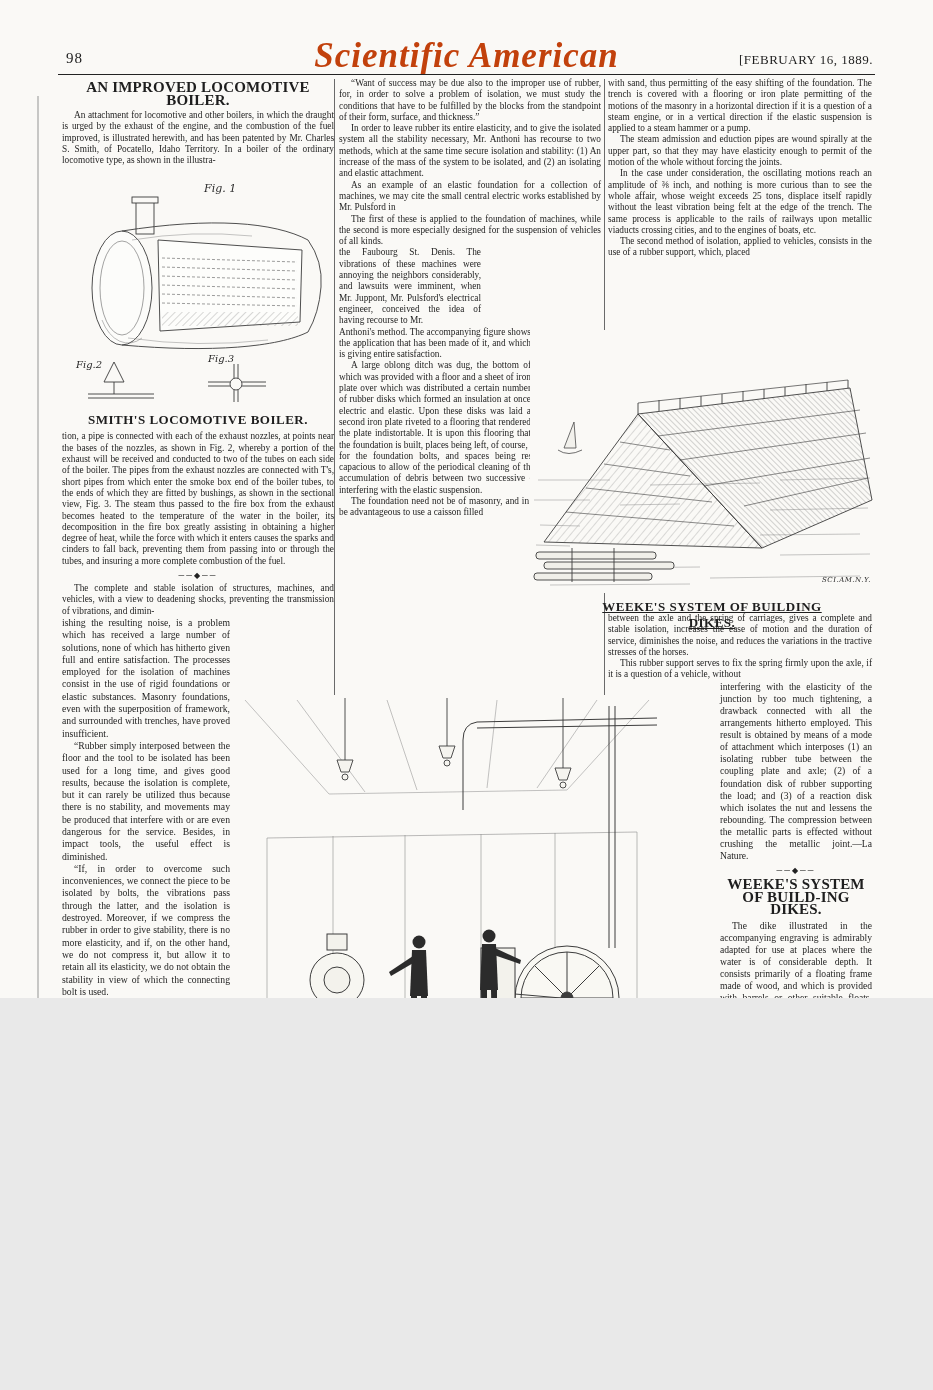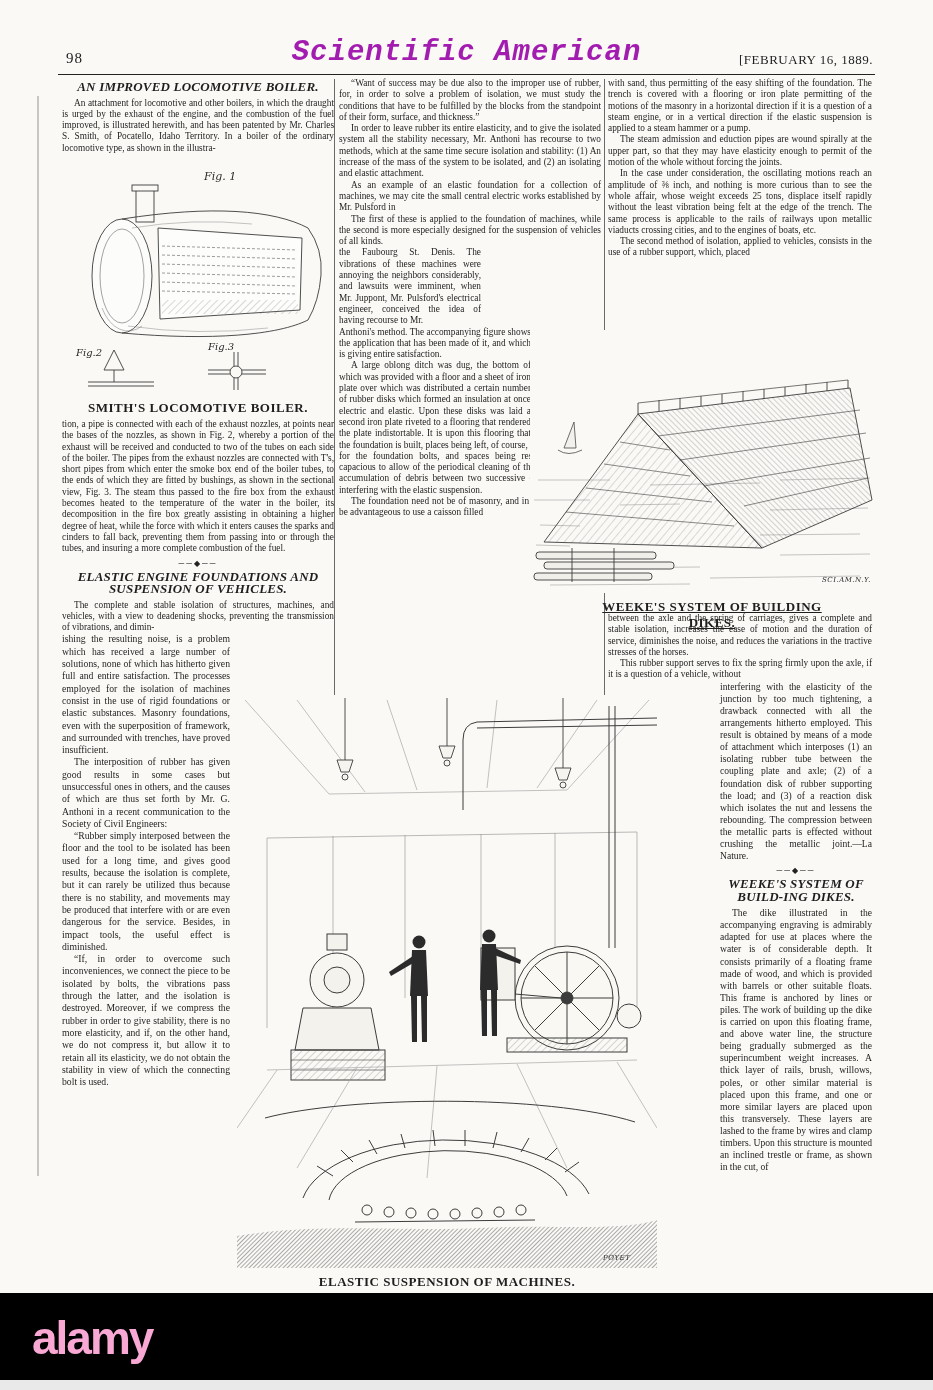--- a/index.html
+++ b/index.html
@@ -1,41 +1,41 @@
 <!DOCTYPE html>
 <html><head>
 <meta charset="utf-8">
 <style>
   html,body{margin:0;padding:0;background:#e9e9e9;}
-  .frame{position:relative;width:933px;height:1380px;background:#ffffff;overflow:hidden;}
+  .frame{position:relative;width:933px;height:998px;background:#ffffff;overflow:hidden;}
   .sheet{position:absolute;left:0;top:0;width:933px;height:1293px;background:#faf9f6;
          font-family:"Liberation Serif","DejaVu Serif",serif;color:#1e1e1e;}
 
   
   .pageno{position:absolute;left:66px;top:50px;font-size:15px;letter-spacing:1px;}
   .masthead{position:absolute;left:0;right:0;top:36px;text-align:center;
-            font-family:Liberation Mono, monospace;font-style:italic;font-weight:bold;
-            font-size:29px;letter-spacing:1px;color:#a21caf;}
+            font-family:Liberation Serif, serif;font-style:italic;font-weight:bold;
+            font-size:35px;letter-spacing:1px;color:#c2410c;}
   .issuedate{position:absolute;right:60px;top:52px;font-size:13px;letter-spacing:.5px;}
   .hrule{position:absolute;left:58px;right:58px;top:74px;border-top:1.6px solid #232323;}
   .gutter{position:absolute;left:37px;top:96px;width:2px;height:1080px;background:#8a8a8a;opacity:.45;}
 
   .vrule{position:absolute;top:79px;width:1px;height:616px;background:#6a6a6a;}
   .v1{left:334px;} .v2{left:604px;}
 
   
   .col{position:absolute;top:78px;}
   #col1{left:62px;width:272px;}
   #col2{left:339px;width:262px;}
   #col3a{left:608px;width:264px;}
   #col3b{position:absolute;left:608px;top:613px;width:264px;}
 
   p{margin:0;text-indent:12px;text-align:justify;font-size:9.3px;line-height:11.3px;}
   p.cont{text-indent:0;}
-  .art-heading{margin:3px 0 4px;font-size:13px;font-weight:bold;text-align:center;letter-spacing:.2px;line-height:12.5px;font-style:italic;}
+  .art-heading{margin:3px 0 4px;font-size:15px;font-weight:bold;text-align:center;letter-spacing:.2px;line-height:12.5px;}
   .figcaption{font-size:13px;font-weight:bold;text-align:center;letter-spacing:.5px;margin:2px 0 3px;}
   .ornament{text-align:center;font-size:8px;letter-spacing:2px;margin:4px 0 3px;color:#222;}
 
   .narrow-left{width:168px;}
   .narrow-left p{font-size:9.7px;line-height:12.3px;}
   .col2-narrow-a{width:142px;}
   .col2-narrow-b{width:192px;}
   .col3-narrow{width:152px;margin-left:112px;}
   .col3-narrow p{font-size:9.6px;line-height:12.1px;}
 
@@ -115,25 +115,23 @@
             <line x1="146" y1="212" x2="204" y2="212"></line>
             <line x1="146" y1="216" x2="204" y2="216"></line>
             <circle cx="174" cy="214" r="6" fill="#faf9f6"></circle>
           </g>
         </svg>
       </figure>
       <div class="figcaption">SMITH'S LOCOMOTIVE BOILER.</div>
       <p class="cont">tion, a pipe is connected with each of the exhaust nozzles, at points near the bases of the nozzles, as shown in Fig. 2, whereby a portion of the exhaust will be received and conducted to two of the tubes on each side of the boiler. The pipes from the exhaust nozzles are connected with T's, short pipes from which enter the smoke box end of the boiler tubes, to the ends of which they are fitted by bushings, as shown in the sectional view, Fig. 3. The steam thus passed to the fire box from the exhaust becomes heated to the temperature of the water in the boiler, its decomposition in the fire box greatly assisting in obtaining a higher degree of heat, while the force with which it enters causes the sparks and cinders to fall back, preventing them from passing into or through the tubes, and insuring a more complete combustion of the fuel.</p>
 
       <div class="ornament">──◆──</div>
-      <h3 class="art-heading">ELASTIC ENGINE FOUNDATIONS AND SUSPENSION OF VEHICLES.</h3>
       <p>The complete and stable isolation of structures, machines, and vehicles, with a view to deadening shocks, preventing the transmission of vibrations, and dimin-</p>
       <div class="narrow-left">
         <p class="cont">ishing the resulting noise, is a problem which has received a large number of solutions, none of which has hitherto given full and entire satisfaction. The processes employed for the isolation of machines consist in the use of rigid foundations or elastic substances. Masonry foundations, even with the superposition of framework, and surrounded with trenches, have proved insufficient.</p>
-        <p>The interposition of rubber has given good results in some cases but unsuccessful ones in others, and the causes of which are thus set forth by Mr. G. Anthoni in a recent communication to the Society of Civil Engineers:</p>
         <p>“Rubber simply interposed between the floor and the tool to be isolated has been used for a long time, and gives good results, because the isolation is complete, but it can rarely be utilized thus because there is no stability, and movements may be produced that interfere with or are even dangerous for the service. Besides, in impact tools, the useful effect is diminished.</p>
         <p>“If, in order to overcome such inconveniences, we connect the piece to be isolated by bolts, the vibrations pass through the latter, and the isolation is destroyed. Moreover, if we compress the rubber in order to give stability, there is no more elasticity, and if, on the other hand, we do not compress it, but allow it to retain all its elasticity, we do not obtain the stability in view of which the connecting bolt is used.</p>
       </div>
     </div>
 
     <div id="col2" class="col">
       <p>“Want of success may be due also to the improper use of rubber, for, in order to solve a problem of isolation, we must study the conditions that have to be fulfilled by the blocks from the standpoint of their form, surface, and thickness.”</p>
       <p>In order to leave rubber its entire elasticity, and to give the isolated system all the stability necessary, Mr. Anthoni has recourse to two methods, which at the same time secure isolation and stability: (1) An increase of the mass of the system to be isolated, and (2) an isolating and elastic attachment.</p>
       <p>As an example of an elastic foundation for a collection of machines, we may cite the small central electric works established by Mr. Pulsford in</p>
       <p>The first of these is applied to the foundation of machines, while the second is more especially designed for the suspension of vehicles of all kinds.</p>

